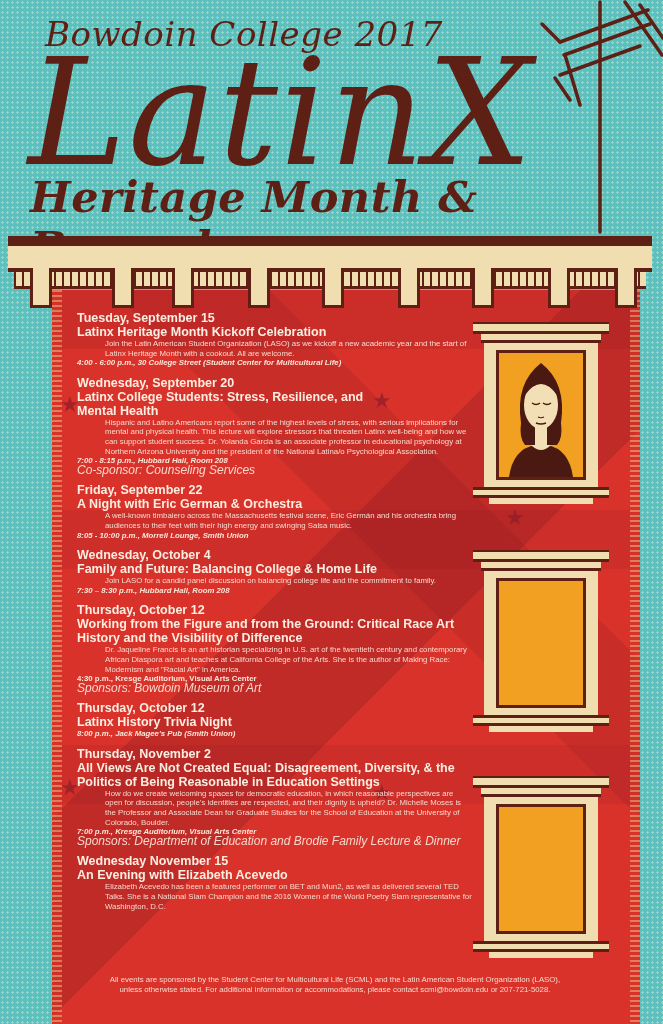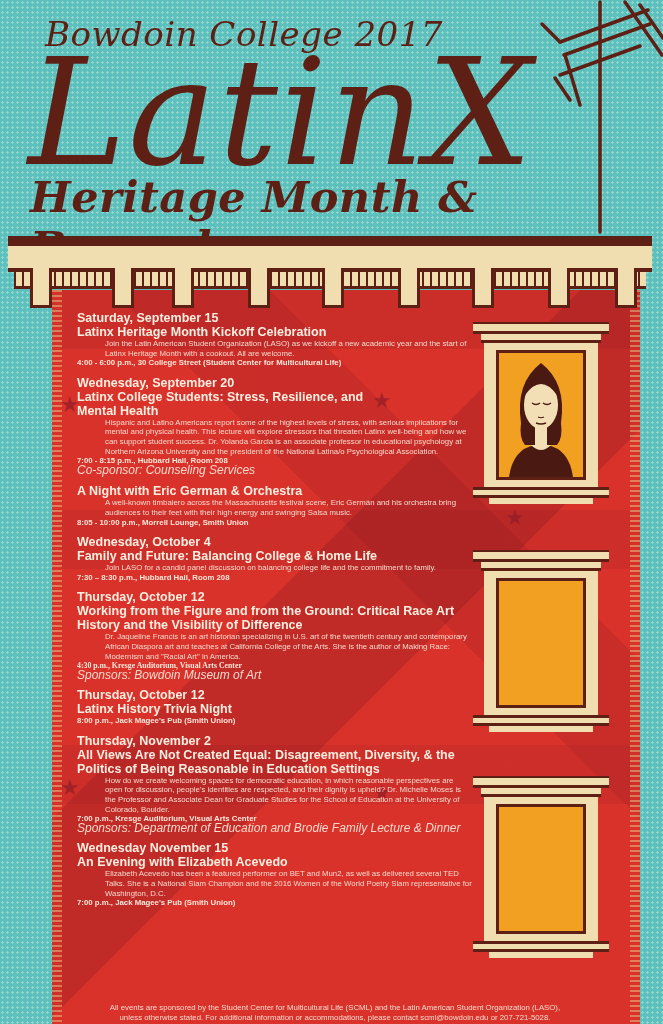--- a/index.html
+++ b/index.html
@@ -28,24 +28,24 @@
   .cornice-band{position:absolute;left:8px;top:246px;width:644px;height:22px;background:#f0deb0;border-bottom:4px solid #5e1f14;}
   .dentils{position:absolute;left:14px;top:272px;width:632px;height:14px;background:#f0deb0;border-bottom:3px solid #5e1f14;
     background-image:repeating-linear-gradient(90deg,#5e1f14 0 2px,transparent 2px 8px);}
   .bracket{position:absolute;top:268px;width:22px;height:40px;background:#f0deb0;border:3px solid #5e1f14;border-top:none;box-sizing:border-box;}
   
   .events{position:absolute;left:77px;top:312px;width:395px;color:#fff;}
   .event{margin-bottom:9px;}
   .event .date{font-weight:bold;font-size:12.5px;line-height:13px;color:#fbeee0;}
   .event .title{font-weight:bold;font-size:12.5px;line-height:14px;color:#fbeee0;}
   .event .desc{font-size:7.8px;line-height:9.6px;color:#f6d8cc;margin-left:28px;}
-  .event .time{font-size:7.8px;line-height:9.6px;font-weight:bold;color:#fbe6d8;}
-  .event .time.plain{font-style:normal;font-family:Liberation Serif, serif;}
+  .event .time{font-size:7.8px;line-height:9.6px;font-weight:bold;font-style:italic;color:#fbe6d8;}
+  .event .time.plain{font-style:normal;}
   .event .sponsor{font-size:12px;line-height:9.6px;font-style:italic;color:#f6d8cc;}
-  .footer{position:absolute;left:90px;top:975px;width:490px;text-align:center;font-size:7.8px;line-height:10px;color:#f6d8cc;margin-top:28px;}
+  .footer{position:absolute;left:90px;top:975px;width:490px;text-align:center;font-size:7.8px;line-height:10px;color:#f6d8cc;}
   
   .window{position:absolute;left:475px;width:132px;}
   .win-cap{height:7px;background:#f0deb0;border:2px solid #5e1f14;border-width:2px 0 3px 0;margin:0 -2px;}
   .win-cap2{height:6px;background:#f0deb0;border-bottom:3px solid #5e1f14;margin:0 6px;}
   .win-frame{background:#f0deb0;margin:0 9px;padding:7px 12px;}
   .win-pane{background:#f2a022;border:3px solid #5e1f14;box-sizing:border-box;}
   .win-sill{height:5px;background:#f0deb0;border:3px solid #5e1f14;border-width:3px 0;margin:0 -2px;}
   .win-foot{height:6px;background:#f0deb0;margin:0 14px;}
   .star{position:absolute;color:#8f1c26;font-size:22px;opacity:.7;}
 </style>
@@ -132,33 +132,34 @@
     <div class="win-cap2"></div>
     <div class="win-frame">
       <div class="win-pane" style="height:130px;"></div>
     </div>
     <div class="win-sill"></div>
     <div class="win-foot"></div>
   </div>
 
   <div class="events">
     <div class="event">
-      <div class="date">Saturday, September 15</div>
+      <div class="date">Tuesday, September 15</div>
       <div class="title">Latinx Heritage Month Kickoff Celebration</div>
       <div class="desc">Join the Latin American Student Organization (LASO) as we kickoff a new academic year and the start of Latinx Heritage Month with a cookout. All are welcome.</div>
       <div class="time">4:00 - 6:00 p.m., 30 College Street (Student Center for Multicultural Life)</div>
     </div>
     <div class="event">
       <div class="date">Wednesday, September 20</div>
       <div class="title" style="width:320px">Latinx College Students: Stress, Resilience, and Mental Health</div>
       <div class="desc">Hispanic and Latino Americans report some of the highest levels of stress, with serious implications for mental and physical health. This lecture will explore stressors that threaten Latinx well-being and how we can support student success.  Dr. Yolanda Garcia is an associate professor in educational psychology at Northern Arizona University and the president of the National Latina/o Psychological Association.</div>
       <div class="time">7:00 - 8:15 p.m., Hubbard Hall, Room 208</div>
       <div class="sponsor">Co-sponsor: Counseling Services</div>
     </div>
     <div class="event">
+      <div class="date">Friday, September 22</div>
       <div class="title">A Night with Eric German &amp; Orchestra</div>
       <div class="desc">A well-known timbalero across the Massachusetts festival scene, Eric Germán and his orchestra bring audiences to their feet with their high energy and swinging Salsa music.</div>
       <div class="time">8:05 - 10:00 p.m., Morrell Lounge, Smith Union</div>
     </div>
     <div class="event">
       <div class="date">Wednesday, October 4</div>
       <div class="title">Family and Future: Balancing College &amp; Home Life</div>
       <div class="desc">Join LASO for a candid panel discussion on balancing college life and the commitment to family.</div>
       <div class="time">7:30 – 8:30 p.m., Hubbard Hall, Room 208</div>
     </div>
@@ -178,21 +179,20 @@
       <div class="date">Thursday, November 2</div>
       <div class="title">All Views Are Not Created Equal: Disagreement, Diversity, &amp; the Politics of Being Reasonable in Education Settings</div>
       <div class="desc">How do we create welcoming spaces for democratic education, in which reasonable perspectives are open for discussion, people's identities are respected, and their dignity is upheld? Dr. Michelle Moses is the Professor and Associate Dean for Graduate Studies for the School of Education at the University of Colorado, Boulder.</div>
       <div class="time">7:00 p.m., Kresge Auditorium, Visual Arts Center</div>
       <div class="sponsor">Sponsors: Department of Education and Brodie Family Lecture &amp; Dinner</div>
     </div>
     <div class="event">
       <div class="date">Wednesday November 15</div>
       <div class="title">An Evening with Elizabeth Acevedo</div>
       <div class="desc">Elizabeth Acevedo has been a featured performer on BET and Mun2, as well as delivered several TED Talks. She is a National Slam Champion and the 2016 Women of the World Poetry Slam representative for Washington, D.C.</div>
-      <div class="time">7:00 p.m., Jack Magee's Pub (Smith Union)</div>
     </div>
   </div>
 
   <div class="footer">
     <div>All events are sponsored by the Student Center for Multicultural Life (SCML) and the Latin American Student Organization (LASO),</div>
     <div>unless otherwise stated. For additional information or accommodations, please contact scml@bowdoin.edu or 207-721-5028.</div>
   </div>
 </div>
 
 </body></html>

